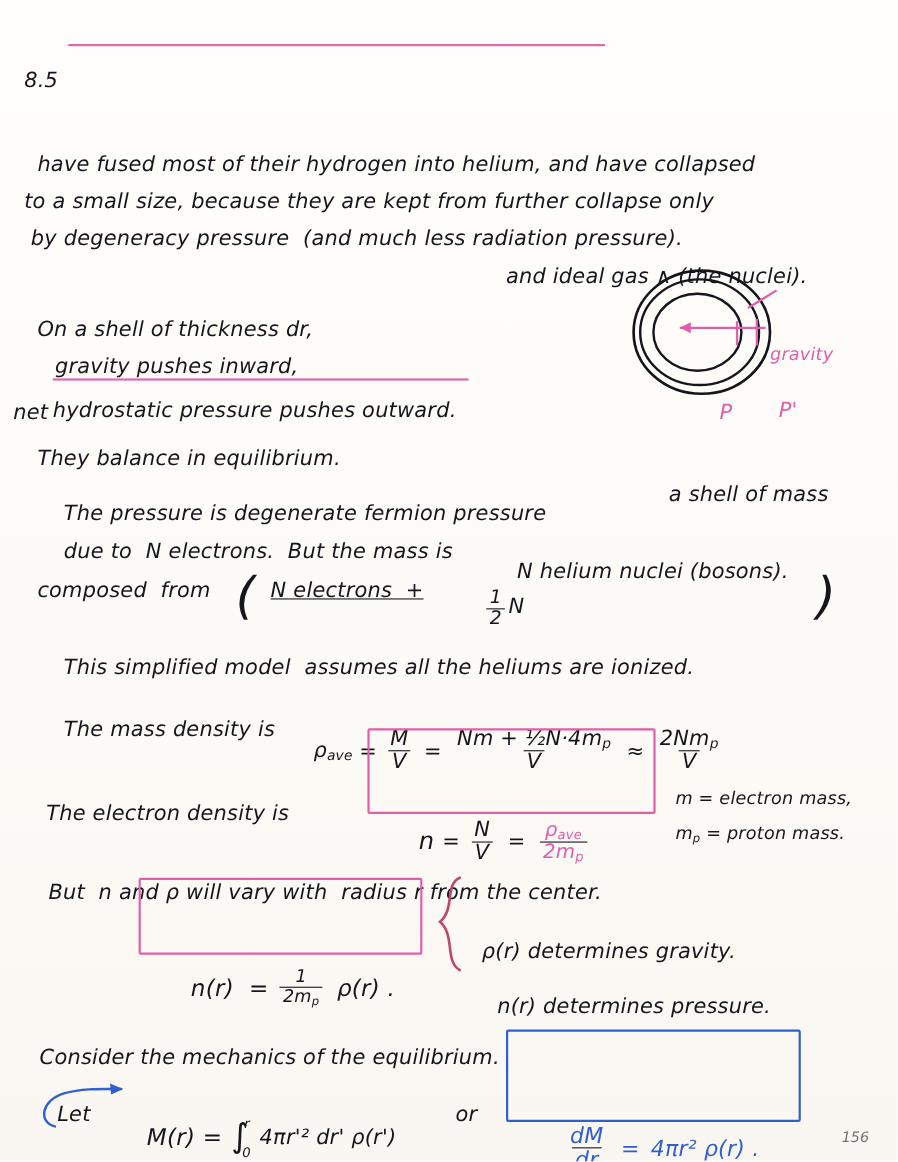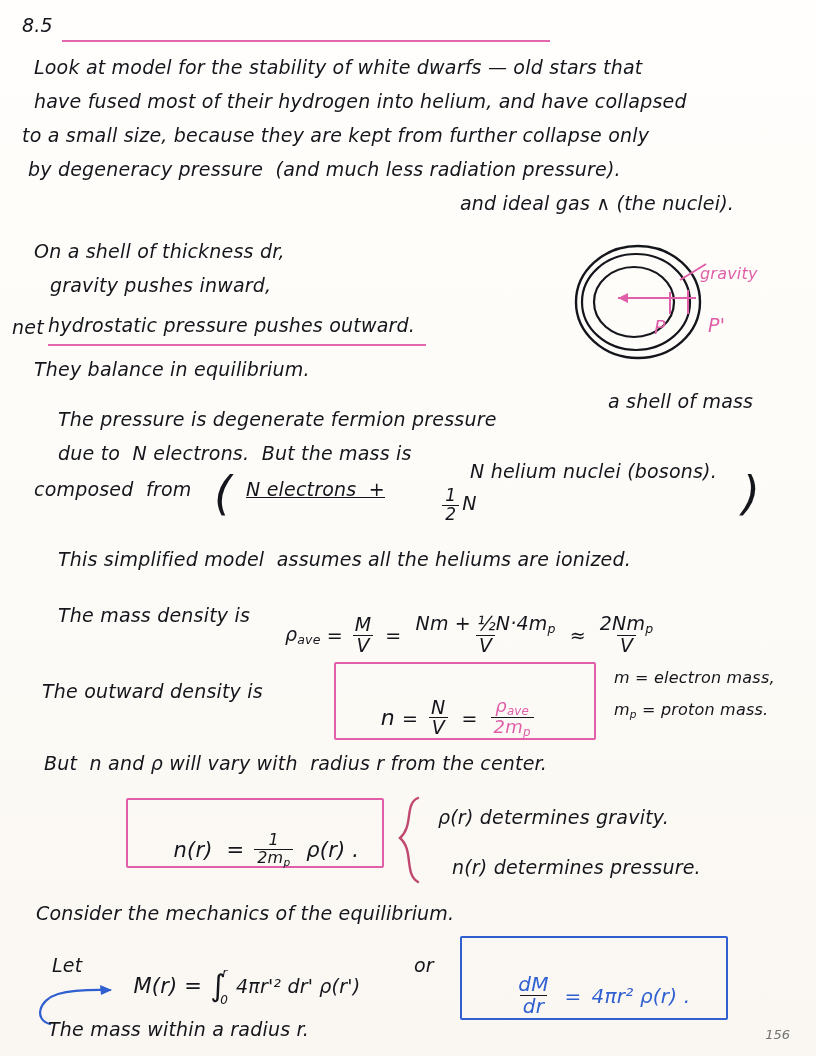--- a/index.html
+++ b/index.html
@@ -24,20 +24,21 @@
     background: linear-gradient(180deg, #fffefc 0%, #fdfbf7 55%, #faf7f2 100%);
     pointer-events: none;
   }
   .ink {
     position: absolute;
     white-space: pre;
     color: #14161c;
     font-family: "DejaVu Sans", sans-serif;
     letter-spacing: 0.2px;
     transform-origin: left top;
+    margin-top: 48px;
   }
   .hand {
     font-style: italic;
   }
   .sec-num { font-size: 19px; }
   .sec-title { font-size: 19px; }
   .body-line { font-size: 19px; }
   .small { font-size: 16px; }
 
   .underline-pink {
@@ -86,21 +87,20 @@
   }
 </style>
 </head>
 <body>
 
 <div id="page">
 
   <div class="ink hand sec-num" style="left:22px; top:14px;">8.5</div>
   <div class="underline-pink" style="left:62px; top:40px; width:488px;"></div>
 
-  <div class="ink hand body-line" style="left:34px; top:56px;">Look at model for the stability of white dwarfs — old stars that</div>
   <div class="ink hand body-line" style="left:34px; top:90px;">have fused most of their hydrogen into helium, and have collapsed</div>
   <div class="ink hand body-line" style="left:22px; top:124px;">to a small size, because they are kept from further collapse only</div>
   <div class="ink hand body-line" style="left:28px; top:158px;">by degeneracy pressure  (and much less radiation pressure).</div>
   <div class="ink hand body-line" style="left:460px; top:192px;">and ideal gas ∧ (the nuclei).</div>
 
   <div class="ink hand body-line" style="left:34px; top:240px;">On a shell of thickness dr,</div>
   <div class="ink hand body-line" style="left:50px; top:274px;">gravity pushes inward,</div>
   <div class="ink hand body-line" style="left:12px; top:316px;">net</div>
   <div class="ink hand body-line" style="left:48px; top:314px;">hydrostatic pressure pushes outward.</div>
   <div class="underline-pink" style="left:48px; top:344px; width:378px;"></div>
@@ -159,21 +159,21 @@
         <span class="den">V</span>
       </span>
       <span style="margin:0 8px;">≈</span>
       <span class="frac">
         <span class="num"><span>2Nm</span><sub>p</sub></span>
         <span class="den">V</span>
       </span>
     </span>
   </div>
 
-  <div class="ink hand body-line" style="left:42px; top:680px;">The outward density is</div>
+  <div class="ink hand body-line" style="left:42px; top:680px;">The electron density is</div>
 
   <div class="pink-box" style="left:334px; top:662px; width:258px; height:74px;"></div>
   <div class="ink hand" style="left:352px; top:672px; font-size:22px;">
     <span class="inlineflex">
       <span>n</span>
       <span style="margin:0 7px; font-size:19px;">=</span>
       <span class="frac" style="font-size:19px;">
         <span class="num">N</span>
         <span class="den">V</span>
       </span>

